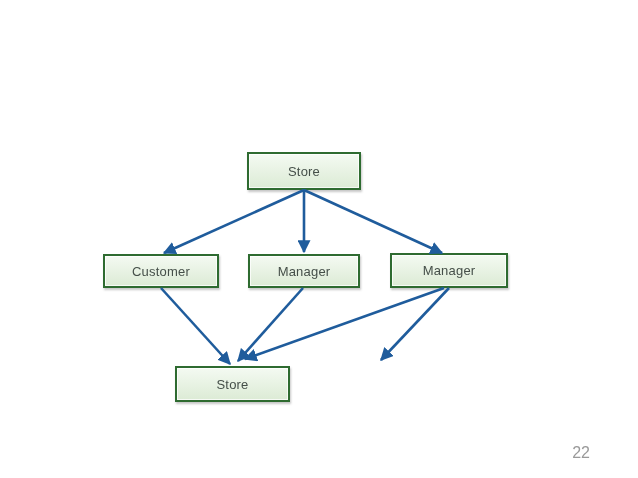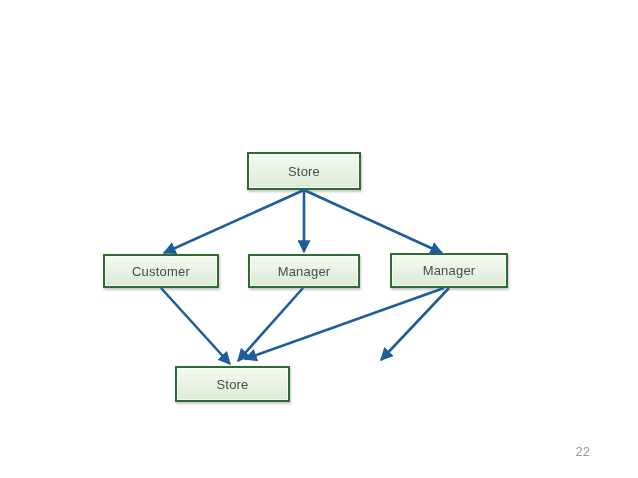--- a/index.html
+++ b/index.html
@@ -53,21 +53,21 @@
   .arrows-svg {
     position: absolute;
     inset: 0;
     z-index: 2;
     pointer-events: none;
   }
   .page-number {
     position: absolute;
     top: 444px;
     right: 48px;
-    font-size: 13px;
+    font-size: 16px;
     color: #999999;
     z-index: 3;
   }
 </style>
 </head>
 <body>
 
 <div class="slide">
 
   <div class="nodes-layer" id="nodes-layer">

